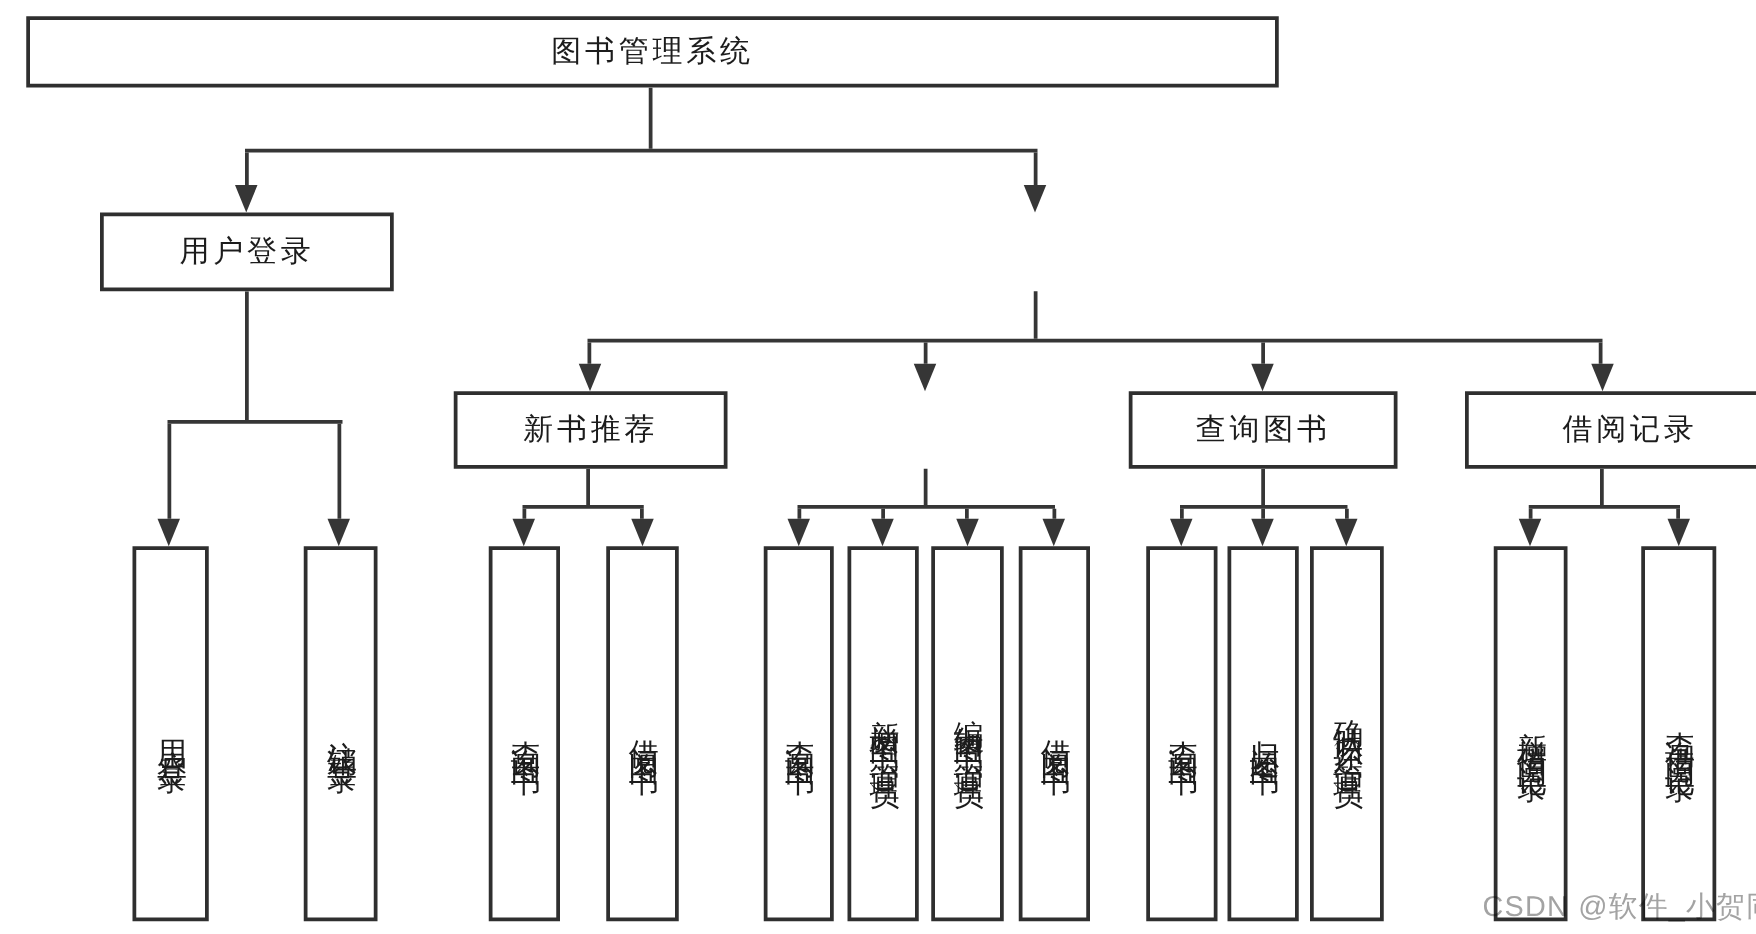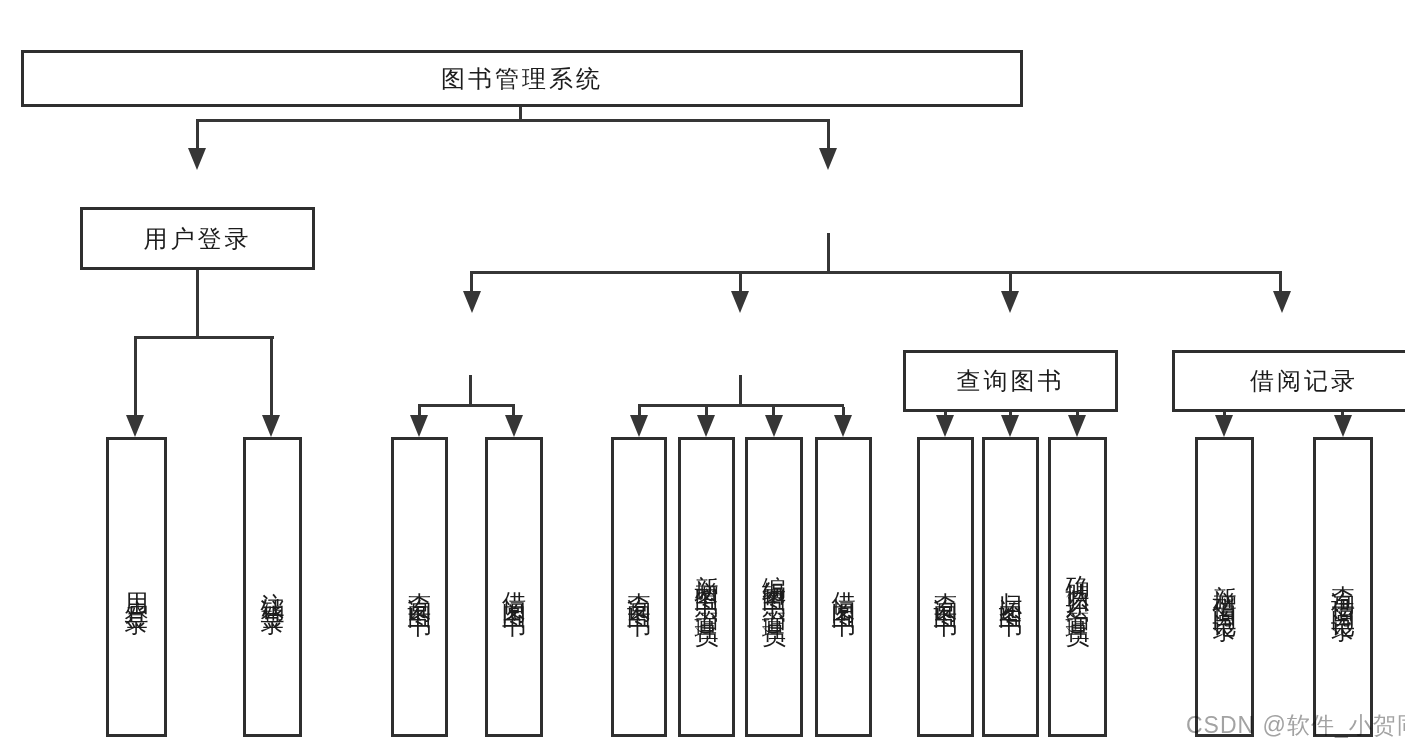--- a/index.html
+++ b/index.html
@@ -12,21 +12,20 @@
   }
   .node{
     position:absolute;
     background:#ffffff;
     border:3px solid #2f2f2f;
     box-sizing:border-box;
     display:flex;align-items:center;justify-content:center;
     font-size:24px;line-height:1;color:#1c1c1c;
     letter-spacing:3px;
     z-index:1;
-    margin-top:37px;
   }
   .vnode{
     position:absolute;
     background:#ffffff;
     border:3px solid #2f2f2f;
     box-sizing:border-box;
     display:flex;align-items:center;justify-content:center;
     z-index:1;
   }
   .vnode span{
@@ -118,20 +117,21 @@
   <div class="vline" style="left:1223px;top:407px;width:3px;height:8px;"></div>
   <div class="arr" style="left:1215px;top:415px;"></div>
   <div class="vline" style="left:1341px;top:407px;width:3px;height:8px;"></div>
   <div class="arr" style="left:1334px;top:415px;"></div>
 
   <div class="node" style="left:21px;top:13px;width:1002px;height:57px;">图书管理系统</div>
 
   <div class="node" style="left:80px;top:170px;width:235px;height:63px;">用户登录</div>
 
 
+  <div class="node" style="left:363px;top:313px;width:219px;height:62px;">新书推荐</div>
 
 
   <div class="node" style="left:903px;top:313px;width:215px;height:62px;">查询图书</div>
 
   <div class="node" style="left:1172px;top:313px;width:264px;height:62px;">借阅记录</div>
 
   <div class="vnode" style="left:106px;top:437px;width:61px;height:300px;">
     <span>用户登录</span>
   </div>
 

